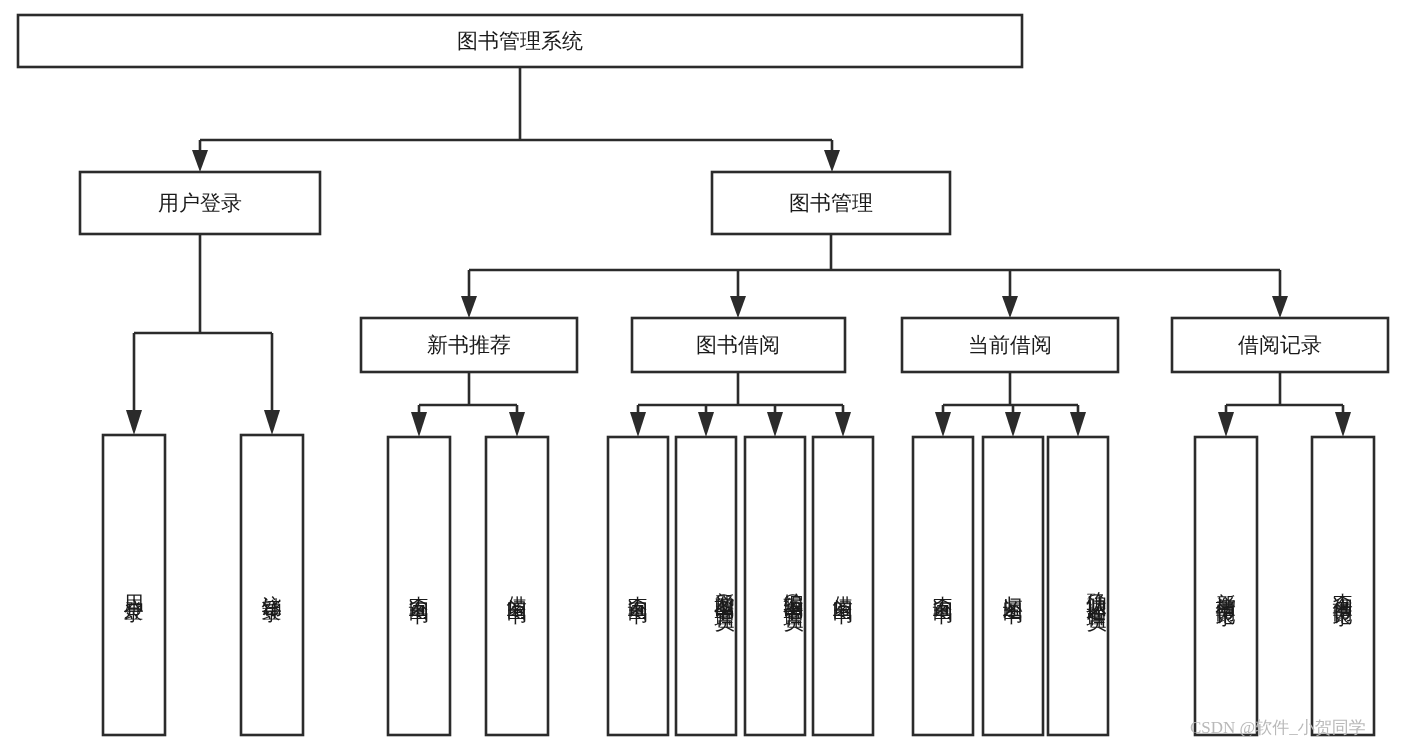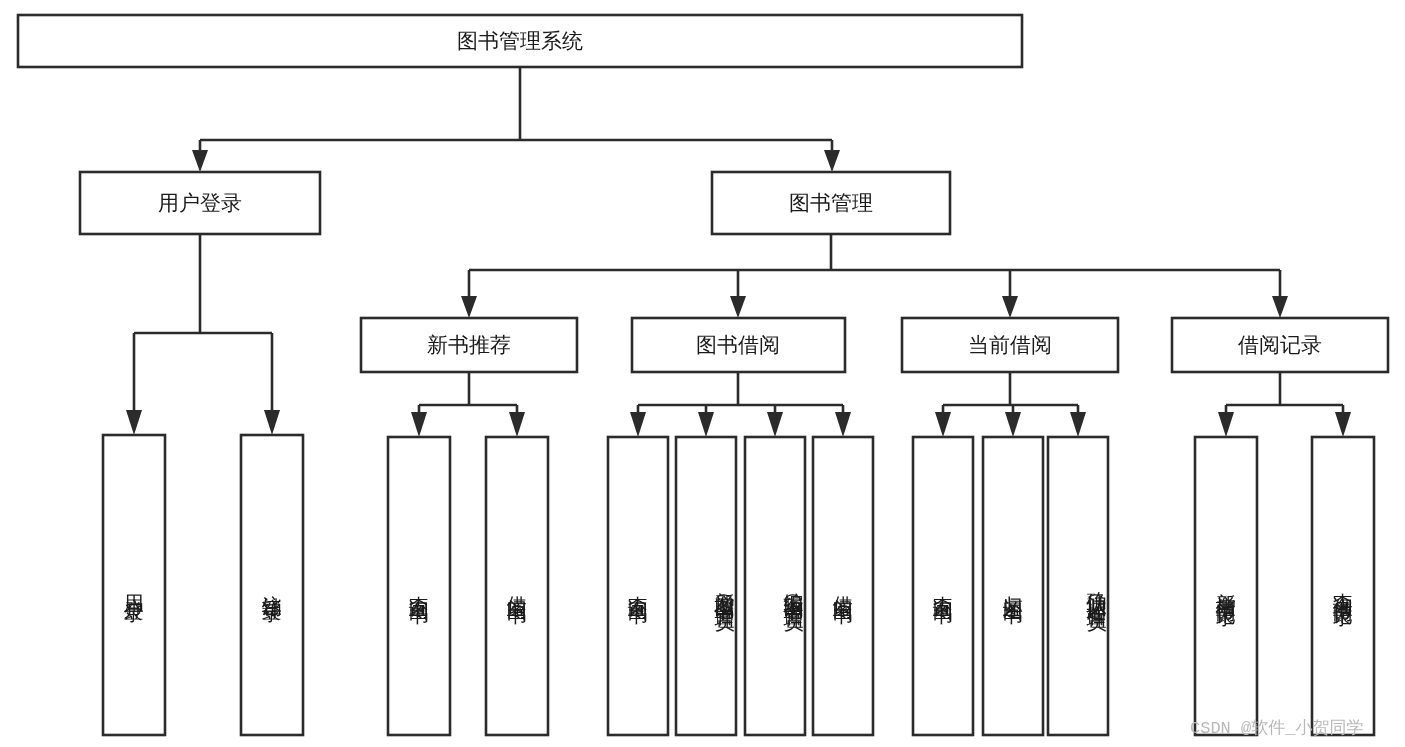--- a/index.html
+++ b/index.html
@@ -67,21 +67,21 @@
     pointer-events: none;
     user-select: none;
   }
   .vertical-label.align-top {
     align-items: flex-start;
     padding-top: 6px;
     box-sizing: border-box;
   }
   .watermark {
     position: absolute;
-    font-family: Liberation Mono, monospace;
+    font-family: Liberation Serif, serif;
     font-size: 17px;
     color: #b9b9b9;
     white-space: nowrap;
     user-select: none;
   }
 </style>
 </head>
 <body>
 
 <div id="diagram-root">

